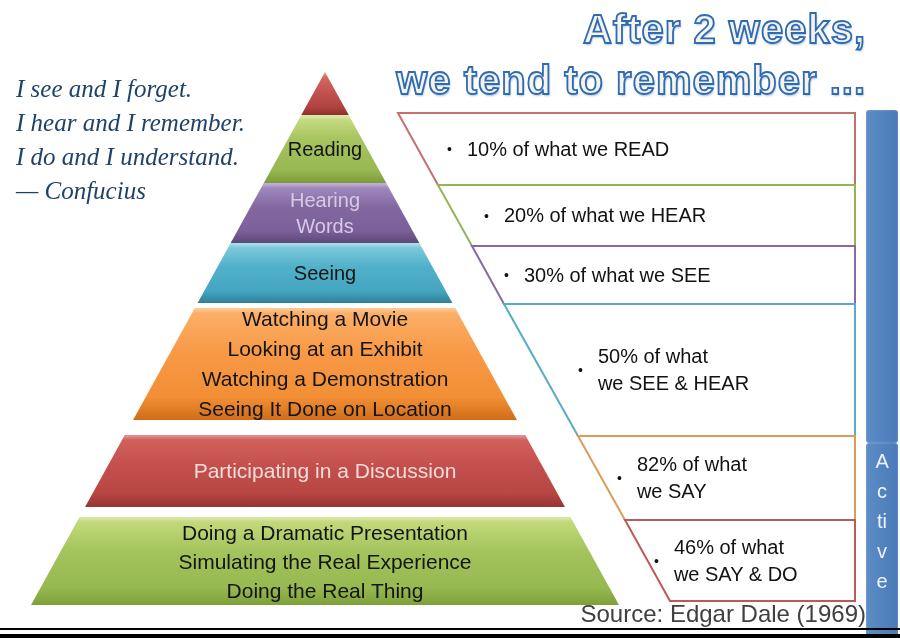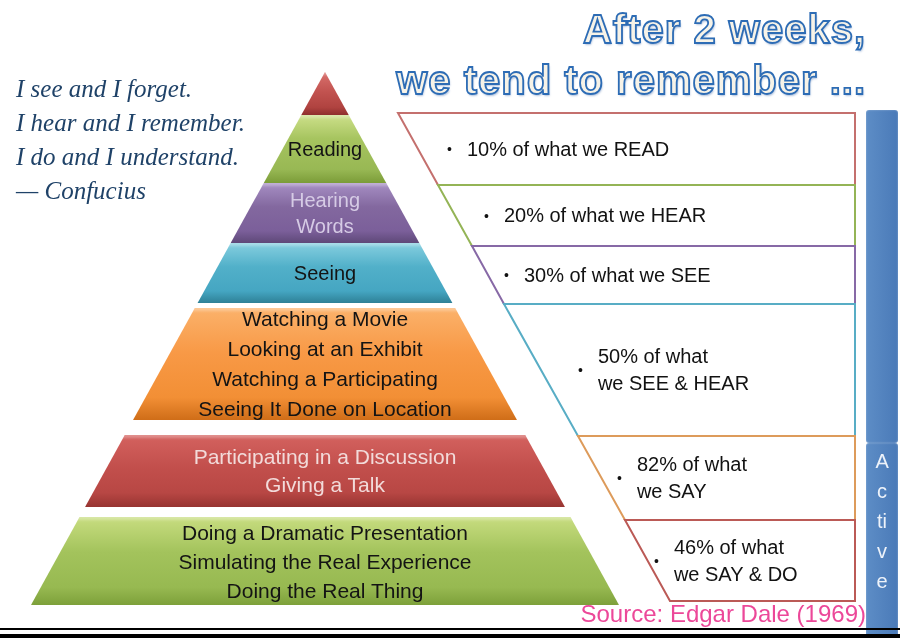--- a/index.html
+++ b/index.html
@@ -53,21 +53,21 @@
         font-size:20px;text-align:center;
         background:linear-gradient(90deg,#5d8dc6,#4a7ab8);
         box-shadow:inset 0 0 2px rgba(255,255,255,0.4);}
   .vbar-inner{width:13px;margin:0 auto;word-break:break-all;white-space:normal;}
   .vbar-passive{top:110px;height:333px;}
   .vbar-passive .vbar-inner{line-height:45px;padding-top:8px;margin-left:33px;}
   .vbar-active{top:443px;height:231px;}
   .vbar-active .vbar-inner{line-height:30px;padding-top:3px;}
 
   
-  .source{position:absolute;right:42px;top:600px;font-size:24px;color:#ec4899;}
+  .source{position:absolute;right:42px;top:600px;font-size:24px;color:#404040;}
   .bottom-line-1{position:absolute;left:0;right:0;top:628px;height:2px;background:#000;}
   .bottom-line-2{position:absolute;left:0;right:0;top:634px;height:4px;background:#000;}
 </style>
 </head>
 <body>
 
 <div class="slide">
 
   <div class="title">
     <div>After 2 weeks,</div>
@@ -89,26 +89,25 @@
     <div class="band band-hearing">
       <span>Hearing</span>
       <span>Words</span>
     </div>
     <div class="band band-seeing">
       <span>Seeing</span>
     </div>
     <div class="band band-watching">
       <span>Watching a Movie</span>
       <span>Looking at an Exhibit</span>
-      <span>Watching a Participating</span>
+      <span>Watching a Demonstration</span>
       <span>Seeing It Done on Location</span>
     </div>
     <div class="band band-participating">
       <span>Participating in a Discussion</span>
-      <span>Giving a Talk</span>
     </div>
     <div class="band band-doing">
       <span>Doing a Dramatic Presentation</span>
       <span>Simulating the Real Experience</span>
       <span>Doing the Real Thing</span>
     </div>
   </div>
 
   <svg class="panel-svg" width="900" height="638">
     <polygon points="398,113 855,113 855,185 438,185" fill="#ffffff" stroke-width="2" stroke="#c4706e"></polygon>

